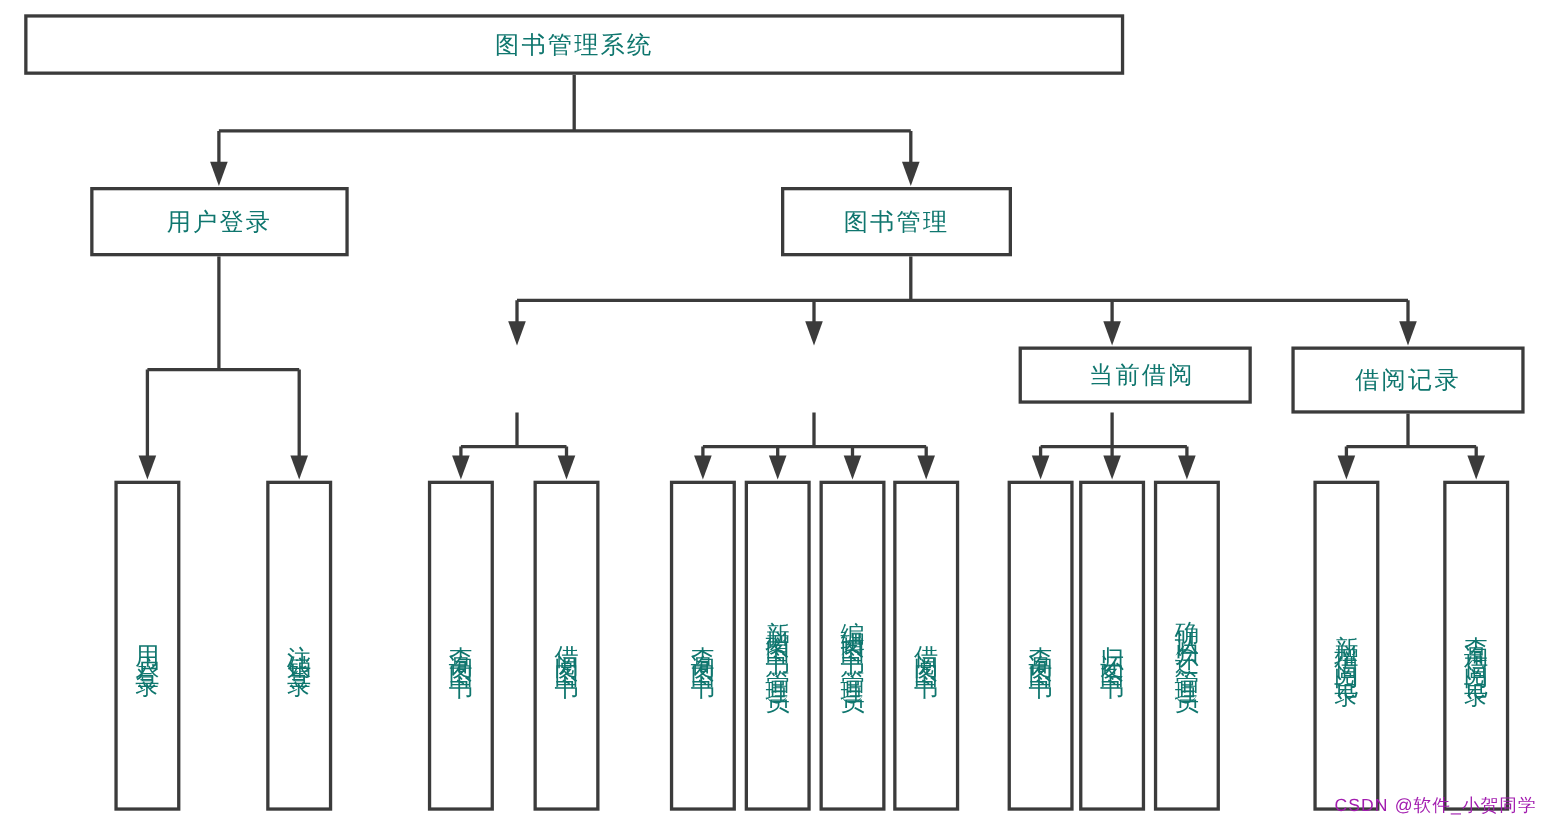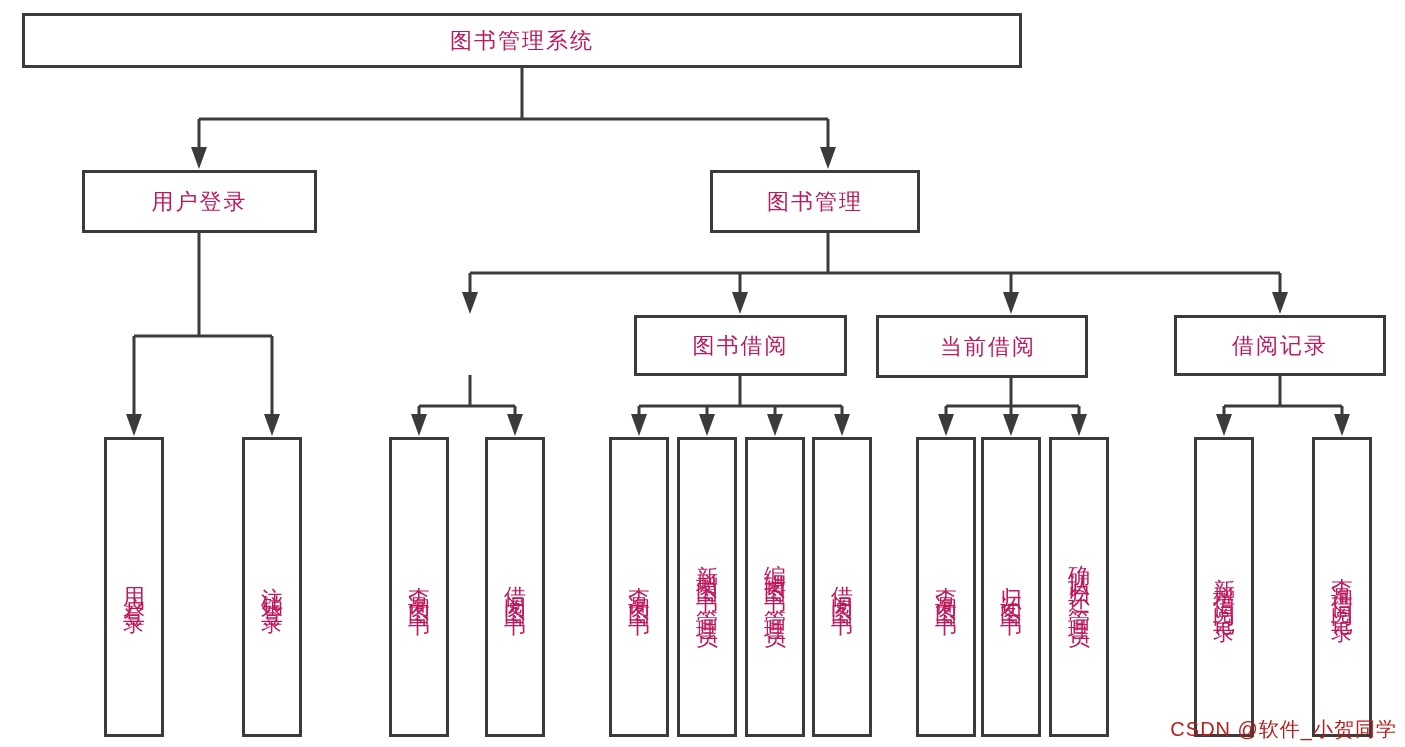--- a/index.html
+++ b/index.html
@@ -17,38 +17,38 @@
     width: 1405px; height: 747px;
   }
   .node {
     position: absolute;
     box-sizing: border-box;
     border: 3px solid #3b3b3b;
     background: #ffffff;
     display: flex;
     align-items: center;
     justify-content: center;
-    color: #be185d;
+    color: #0f766e;
     font-size: 22px;
     letter-spacing: 2px;
     text-align: center;
   }
   .vnode {
     writing-mode: vertical-rl;
     text-orientation: mixed;
     letter-spacing: 9px;
     line-height: 1;
     font-size: 22px;
   }
   .watermark {
     position: absolute;
     right: 8px;
     bottom: 4px;
-    color: #b91c1c;
-    font-size: 20px;
+    color: #a21caf;
+    font-size: 16px;
     letter-spacing: 1px;
     white-space: nowrap;
   }
 </style>
 </head>
 <body>
 
 <div class="canvas">
 
   <svg class="connectors" viewBox="0 0 1405 747" xmlns="http://www.w3.org/2000/svg">
@@ -81,22 +81,21 @@
       <polygon points="1216,414 1232,414 1224,436"></polygon>
       <polygon points="1334,414 1350,414 1342,436"></polygon>
     </g>
   </svg>
 
   <div class="node" style="left:22px; top:13px; width:1000px; height:55px;">图书管理系统</div>
 
   <div class="node" style="left:82px; top:170px; width:235px; height:63px;">用户登录</div>
   <div class="node" style="left:710px; top:170px; width:210px; height:63px;">图书管理</div>
 
-  <div class="node" style="left:634px; top:315px; width:213px; height:61px;">图书借阅</div>
-  <div class="node" style="left:876px; top:315px; width:212px; height:63px;padding-left:12px;">当前借阅</div>
+  <div class="node" style="left:926px; top:315px; width:212px; height:52px;padding-left:12px;">当前借阅</div>
   <div class="node" style="left:1174px; top:315px; width:212px; height:61px;">借阅记录</div>
 
   <div class="node vnode" style="left:104px; top:437px; width:60px; height:300px;">用户登录</div>
   <div class="node vnode" style="left:242px; top:437px; width:60px; height:300px;">注销登录</div>
 
   <div class="node vnode" style="left:389px; top:437px; width:60px; height:300px;">查询图书</div>
   <div class="node vnode" style="left:485px; top:437px; width:60px; height:300px;">借阅图书</div>
 
   <div class="node vnode" style="left:609px; top:437px; width:60px; height:300px;">查询图书</div>
   <div class="node vnode" style="left:677px; top:437px; width:60px; height:300px;">新增图书（管理员）</div>

